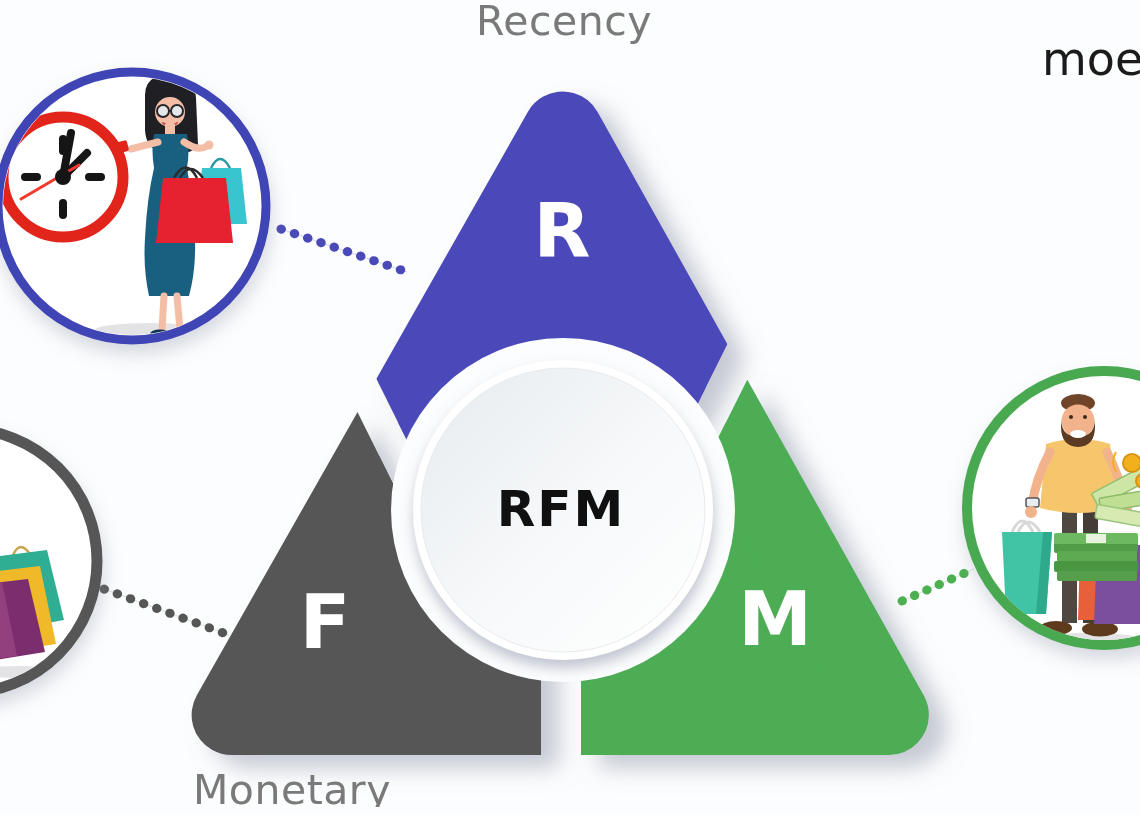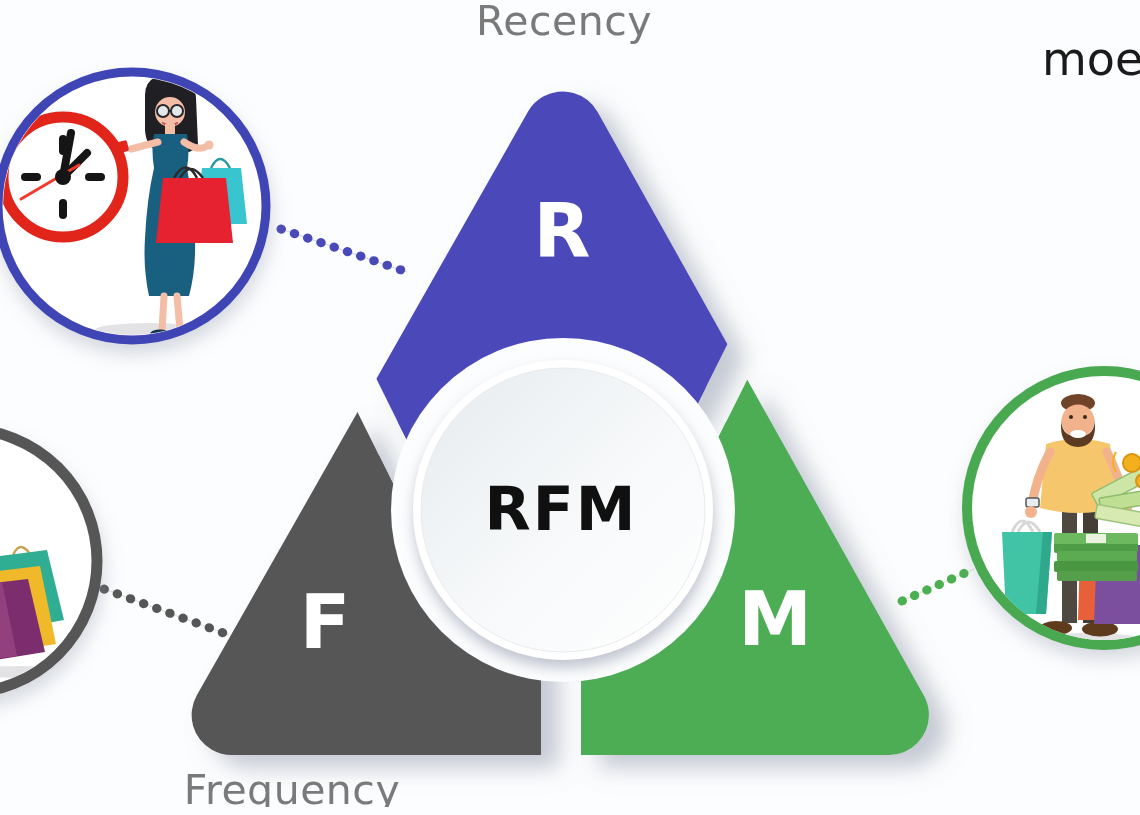--- a/index.html
+++ b/index.html
@@ -4,21 +4,21 @@
 <style>
   html,body{margin:0;padding:0;background:#fcfdfe;}
   .stage{
     position:relative;width:1140px;height:807px;overflow:hidden;
     background:#fcfdfe;font-family:"DejaVu Sans","Liberation Sans",sans-serif;
   }
   .stage svg.diagram{position:absolute;left:0;top:0;}
   .txt{position:absolute;transform:translate(-50%,-50%);white-space:nowrap;}
   .seg-label{font-size:41px;color:#7a7a7a;font-weight:normal;letter-spacing:.5px;}
   .seg-letter{font-size:74px;font-weight:bold;color:#ffffff;}
-  .center-label{font-size:60px;font-weight:bold;color:#101010;letter-spacing:2px;}
+  .center-label{font-size:50px;font-weight:bold;color:#101010;letter-spacing:2px;}
   .logo{
     position:absolute;left:1042px;top:59px;transform:translate(0,-50%);
     font-size:46px;color:#1b1b1b;letter-spacing:0;white-space:nowrap;
   }
 </style>
 </head>
 <body>
 
 <div class="stage">
 
@@ -193,21 +193,21 @@
             <path d="M1116,452 Q1110,462 1116,472" fill="none" stroke="#f3b01d" stroke-width="2"></path>
             <circle cx="1132" cy="463" r="9" fill="#f3b01d" stroke="#d8930f" stroke-width="2"></circle>
             <circle cx="1143" cy="481" r="7" fill="#f3b01d" stroke="#d8930f" stroke-width="2"></circle>
           </g>
         </g>
       </g>
     </g>
   </svg>
 
   <div class="txt seg-label" style="left:564px;top:21px">Recency</div>
-  <div class="txt seg-label" style="left:292px;top:790px">Frequency</div>
+  <div class="txt seg-label" style="left:292px;top:790px">Monetary</div>
 
   <div class="txt seg-letter" style="left:562px;top:231px">R</div>
   <div class="txt seg-letter" style="left:325px;top:622px">F</div>
   <div class="txt seg-letter" style="left:775px;top:619px">M</div>
 
   <div class="txt center-label" style="left:561px;top:509px">RFM</div>
 
   <div class="logo">moen</div>
 </div>
 

